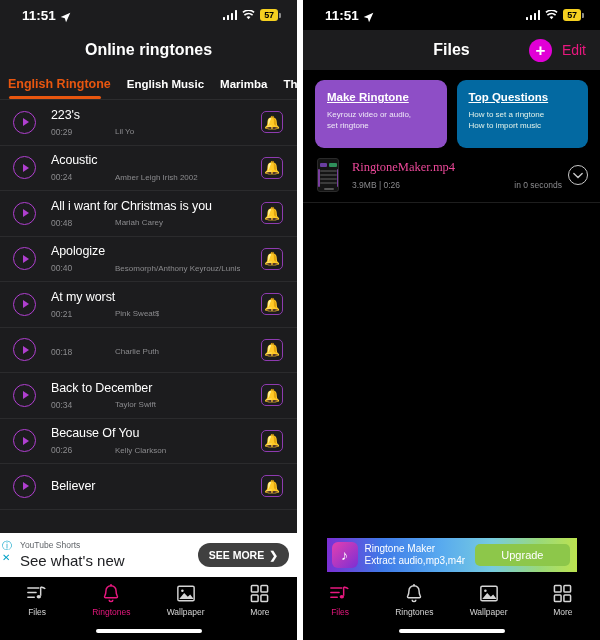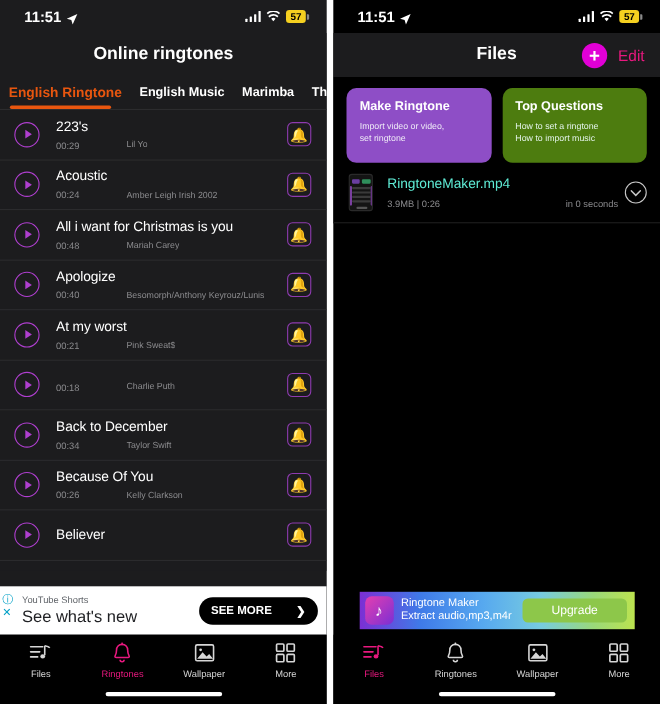--- a/index.html
+++ b/index.html
@@ -86,22 +86,22 @@
 
   
   .ad-yt {
     position:absolute; left:0; bottom:63px; width:297px; height:44px;
     background:#fff; display:flex; align-items:center; padding-left:20px; padding-right:8px;
   }
   .ad-yt-text { flex:1; }
   .ad-yt-small { color:#5f6368; font-size:8.5px; line-height:11px; }
   .ad-yt-big { color:#202124; font-size:15px; line-height:18px; margin-top:1px; }
   .ad-see-more {
-    background:#000000; color:#fff; font-size:10.5px; font-weight:bold;
-    border-radius:13px; padding:6px 11px; display:flex; align-items:center; gap:22px;margin-left:31px;
+    background:#404040; color:#fff; font-size:10.5px; font-weight:bold;
+    border-radius:13px; padding:6px 11px; display:flex; align-items:center; gap:5px;margin-left:31px;
   }
   .ad-marks { position:absolute; left:2px; top:8px; display:flex; flex-direction:column; gap:2px; }
   .ad-i { color:#00a0c6; font-size:10px; line-height:10px; }
   .ad-x { color:#00a0c6; font-size:10px; line-height:10px; }
 
   
   .tabbar {
     position:absolute; left:0; bottom:0; width:297px; height:63px;
     background:#000; display:flex; align-items:flex-start; padding-top:7px;
   }
@@ -127,36 +127,36 @@
   .plus-btn {
     width:23px;height:23px;border-radius:50%;background:#e100d6;
     display:flex;align-items:center;justify-content:center;
     color:#fff;font-size:17px;line-height:17px;font-weight:bold;
   }
   .edit-btn { color:#e8187f; font-size:14px; }
 
   .cards { display:flex; gap:10px; padding:10px 12px 0 12px; background:#000; }
   .card { flex:1; border-radius:9px; padding:11px 12px; min-height:68px; }
   .card-purple { background:#8e4ec6; }
-  .card-green  { background:#4d7c0f; }
-  .card-title { color:#fff; font-size:11.5px; font-weight:bold; }
+  .card-green  { background:#0369a1; }
+  .card-title { color:#fff; font-size:11.5px; font-weight:bold;text-decoration:underline; }
   .card-line { color:#efeaf7; font-size:8px; line-height:11px; margin-top:6px; }
   .card-line2 { color:#e3f3ea; font-size:8px; line-height:11px; margin-top:6px; }
 
   .file-row {
     display:flex; align-items:center; padding:10px 12px 10px 14px;
     border-bottom:1px solid #1e1e1e; background:#000;
   }
   .file-thumb {
     width:22px; height:34px; border-radius:3px; flex:0 0 auto;
     background:#141414; border:1px solid #2a2a2a; position:relative; overflow:hidden;
   }
   .ft-bar { position:absolute; border-radius:1px; }
   .file-mid { flex:1; margin-left:13px; min-width:0; }
-  .file-name { color:#5eead4; font-size:12.5px; line-height:15px; }
+  .file-name { color:#ec4899; font-size:12.5px; line-height:15px;font-family:Liberation Serif, serif; }
   .file-sub { display:flex; align-items:center; justify-content:space-between; margin-top:5px; }
   .file-meta { color:#8b8b8e; font-size:8.5px; }
   .file-time { color:#8b8b8e; font-size:8.5px; margin-right:6px; }
   .chev-btn {
     width:20px;height:20px;border-radius:50%;border:1.2px solid #c8c8c8;
     display:flex;align-items:center;justify-content:center;flex:0 0 auto;
   }
 
   .ad-rt {
     position:absolute; left:0; bottom:63px; width:297px; height:44px;
@@ -476,21 +476,21 @@
       <div class="nav-files-right">
         <div class="plus-btn">+</div>
         <div class="edit-btn">Edit</div>
       </div>
     </div>
 
     <div class="cards">
       <div class="card card-purple">
         <div class="card-title">Make Ringtone</div>
         <div class="card-line">
-          <div>Import video or video,</div>
+          <div>Keyrouz video or audio,</div>
           <div>set ringtone</div>
         </div>
       </div>
       <div class="card card-green">
         <div class="card-title">Top Questions</div>
         <div class="card-line2">
           <div>How to set a ringtone</div>
           <div>How to import music</div>
         </div>
       </div>

